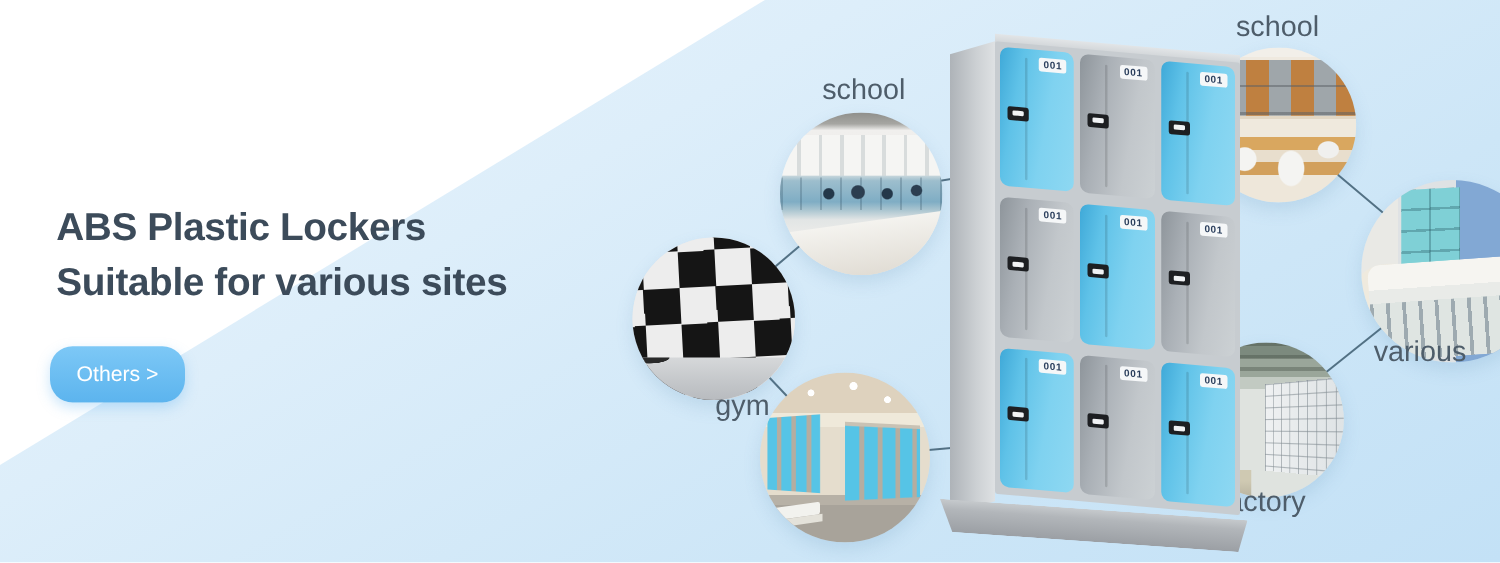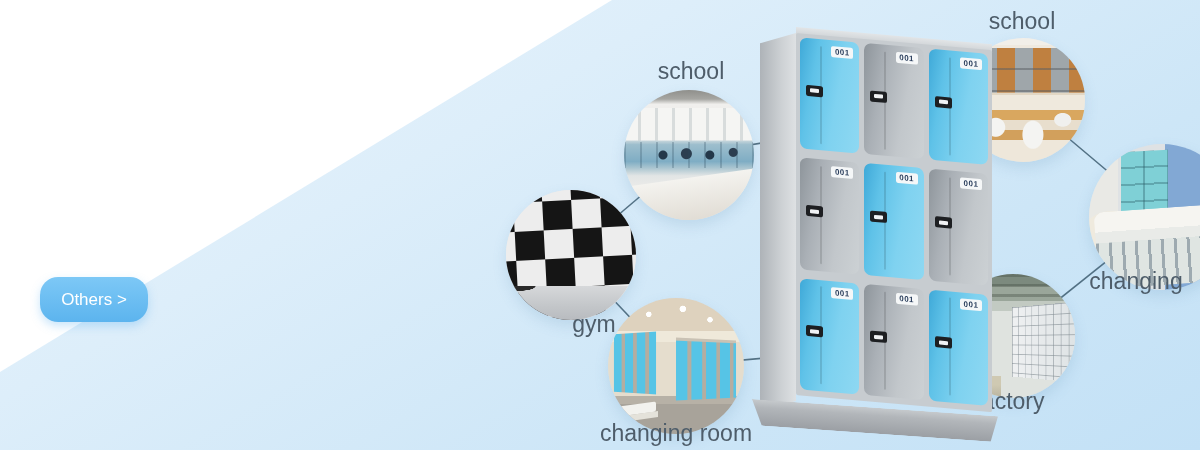--- a/index.html
+++ b/index.html
@@ -169,22 +169,21 @@
   <div class="circle c-gym"></div>
   <div class="circle c-hospital"></div>
   <div class="circle c-changing">
     <div class="bench"></div>
   </div>
   <div class="circle c-factory"></div>
 
   <div class="site-label" style="left:691px;top:58px;">school</div>
   <div class="site-label" style="left:1022px;top:8px;">school</div>
   <div class="site-label" style="left:556px;top:311px;margin-left:38px;">gym</div>
-  <div class="site-label" style="left:1136px;top:268px;">changing</div>
-  <div class="site-label" style="left:676px;top:420px;">changing room</div>
+  <div class="site-label" style="left:1136px;top:268px;">various</div>
   <div class="site-label" style="left:1010px;top:388px;">factory</div>
 
   <div class="locker">
     <div class="locker-side"></div>
     <div class="locker-top"></div>
     <div class="locker-base"></div>
     <div class="locker-front">
       <div class="door blue">
         <span class="door-num">001</span>
         <span class="handle"></span>
@@ -217,15 +216,19 @@
         <span class="door-num">001</span>
         <span class="handle"></span>
       </div>
       <div class="door blue">
         <span class="door-num">001</span>
         <span class="handle"></span>
       </div>
     </div>
   </div>
 
+  <div class="hero">
+    <h1>ABS Plastic Lockers</h1>
+    <h1>Suitable for various sites</h1>
+  </div>
   <button class="others-btn">Others &gt;</button>
 
 </div>
 
 </body></html>

